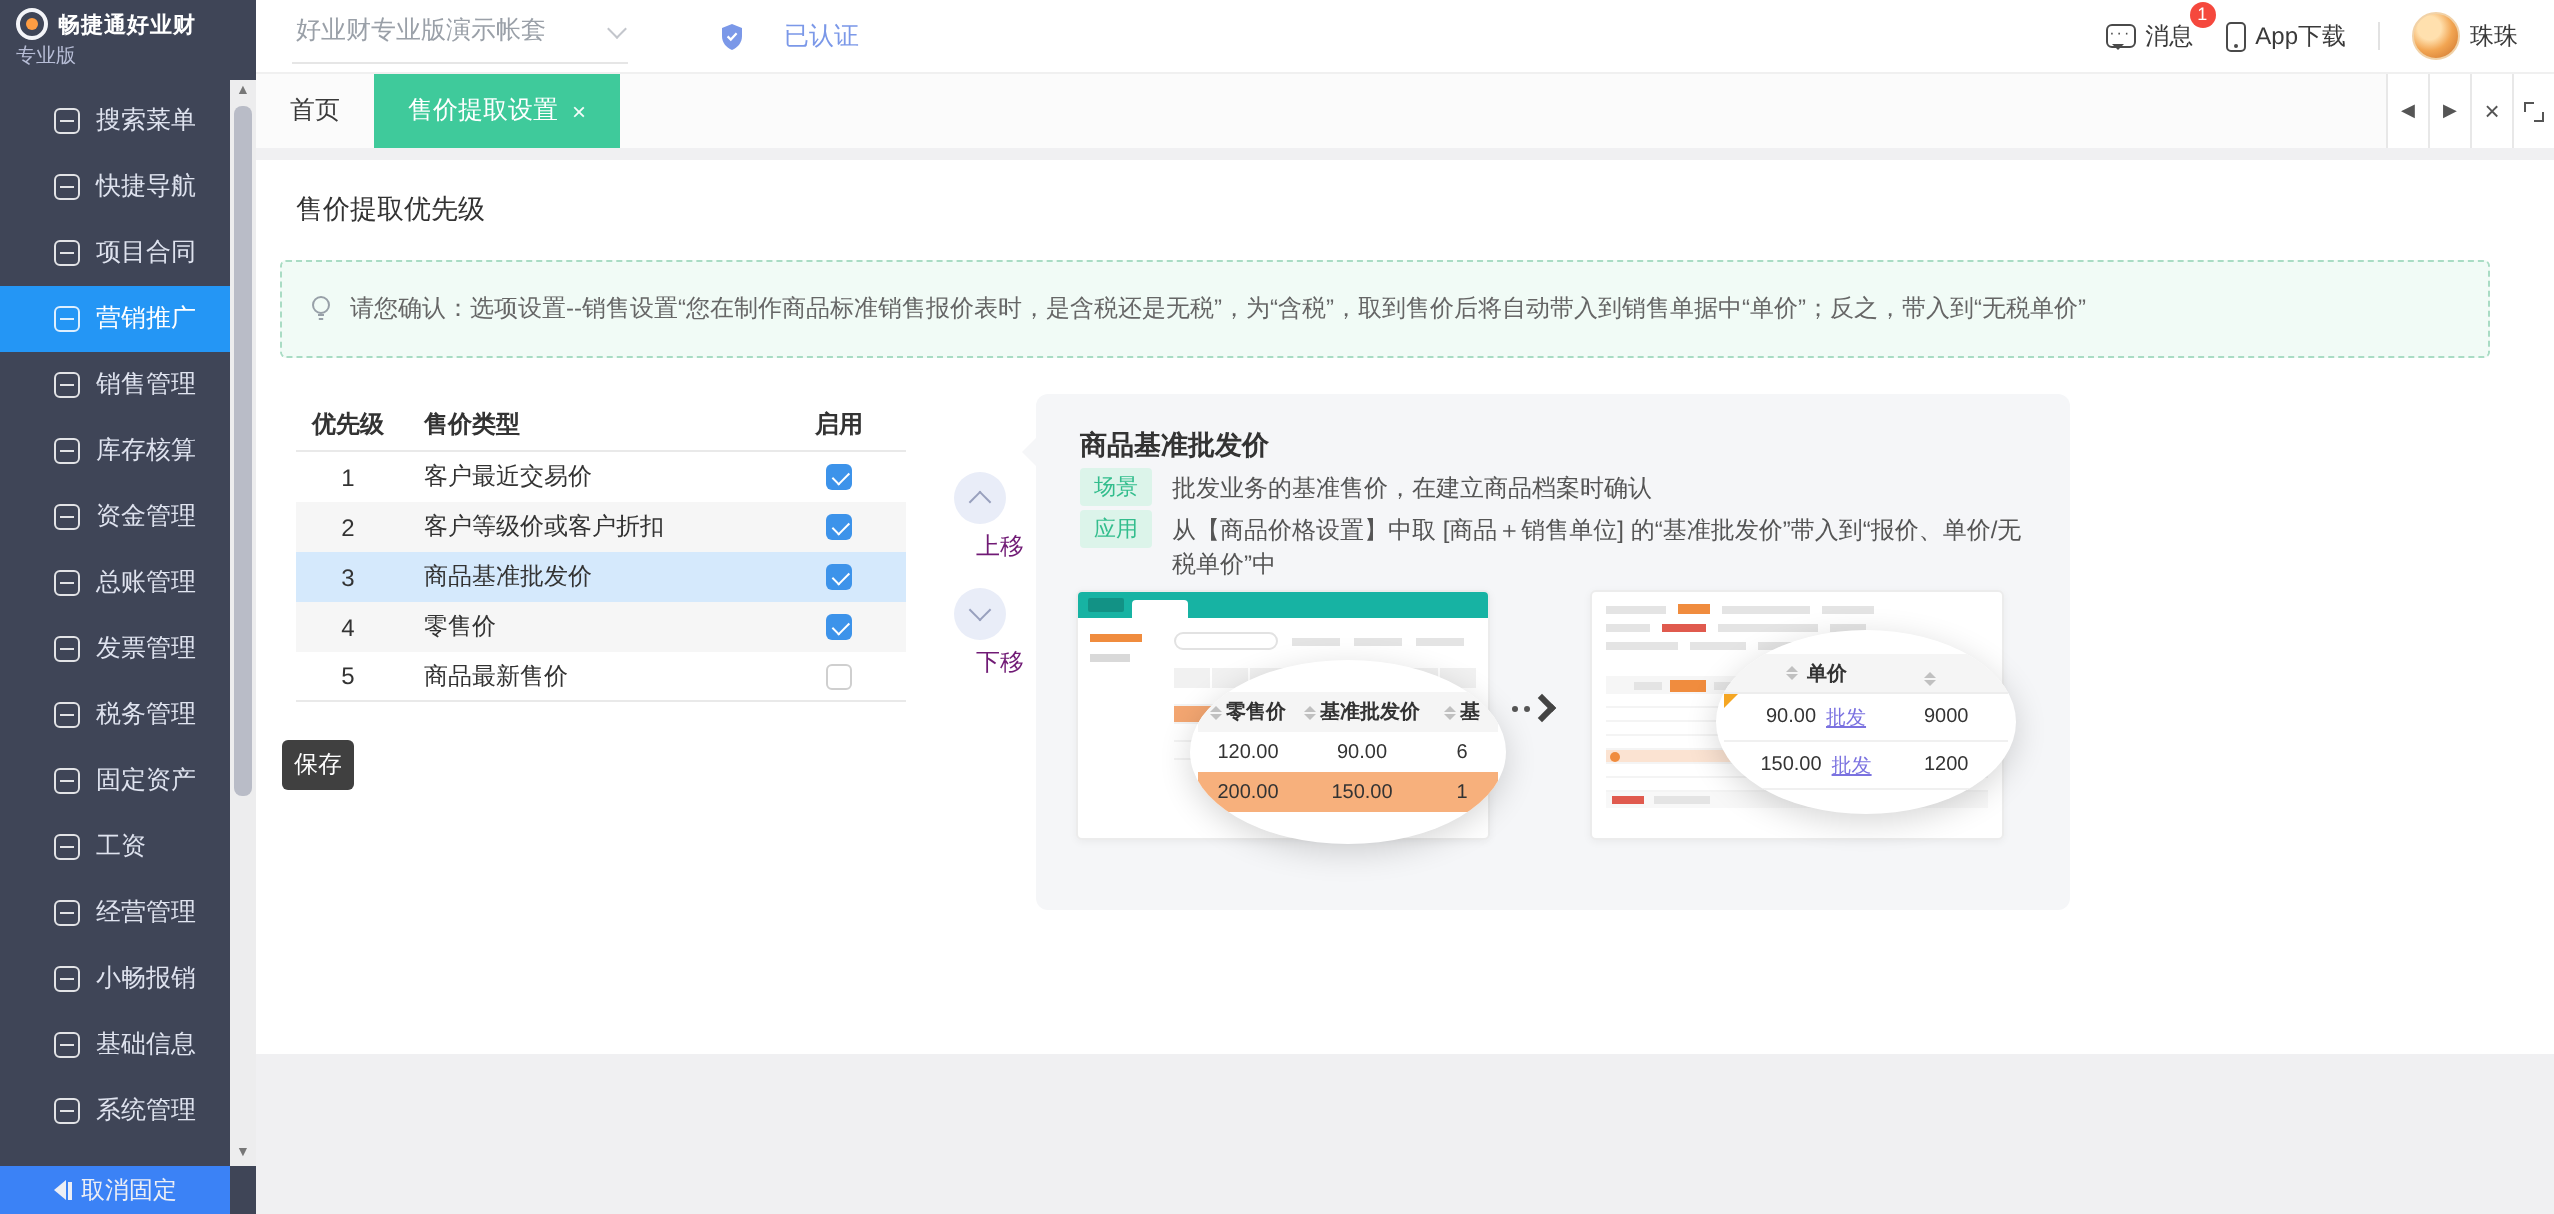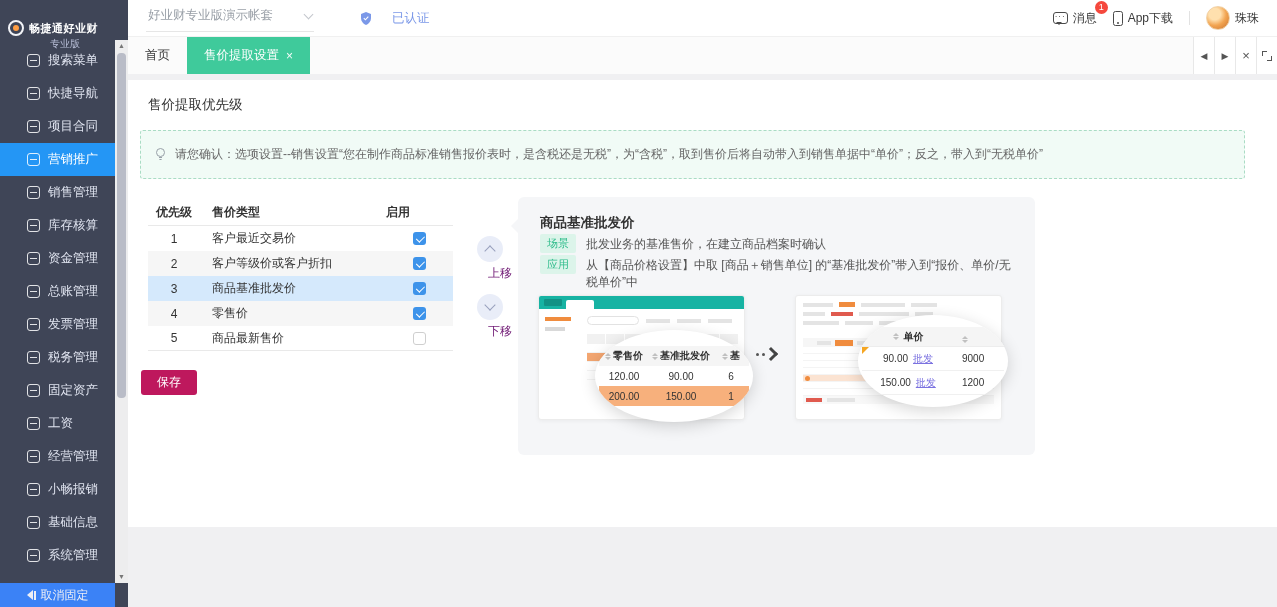--- a/index.html
+++ b/index.html
@@ -1,21 +1,21 @@
 <!DOCTYPE html>
 <html><head>
 <meta charset="utf-8">
 <style>
   * { box-sizing: border-box; margin: 0; padding: 0; }
   html,body { width:1277px; height:607px; overflow:hidden; }
   body { font-family:"Liberation Sans","DejaVu Sans",sans-serif; background:#f0f0f2; position:relative; color:#333; }
 
   
   .sidebar { position:absolute; left:0; top:0; width:128px; height:607px; background:#3f4557; z-index:5; }
-  .side-logo { height:40px; padding:20px 6px 0 8px; position:relative;text-align:center; }
+  .side-logo { height:40px; padding:4px 6px 0 8px; position:relative; }
   .logo-row { display:flex; align-items:center; gap:5px; }
   .logo-circle { width:16px; height:16px; border:2px solid #f3f4f8; border-radius:50%; position:relative; flex:none; }
   .logo-circle::after { content:""; position:absolute; left:3px; top:3px; width:6px; height:6px; border-radius:50%; background:#ff9d43; }
   .brand-name { color:#fff; font-size:11px; font-weight:bold; letter-spacing:.5px; }
   .brand-edition { color:#b7bdd6; font-size:10px; margin-top:1px; }
   .side-menu { position:absolute; left:0; top:44px; width:115px; }
   .side-item { height:33px; display:flex; align-items:center; gap:8px; padding-left:27px; color:#dfe3ef; font-size:12.5px; cursor:pointer; white-space:nowrap; }
   .side-item.active { background:#2496f5; color:#fff; }
   .menu-icon { width:13px; height:13px; border:1px solid rgba(255,255,255,.85); border-radius:3px; position:relative; flex:none; }
   .menu-icon::after { content:""; position:absolute; left:2px; top:5px; width:7px; height:1px; background:rgba(255,255,255,.85); }
@@ -71,34 +71,34 @@
   .pt-head { height:26px; border-bottom:1px solid #e9e9e9; font-weight:bold; color:#333; }
   .pt-row { height:25px; cursor:pointer; }
   .pt-row.stripe { background:#f6f6f6; }
   .pt-row.selected { background:#d5e9fc; }
   .pt-row:last-child { border-bottom:1px solid #e9e9e9; }
   .c-prio { text-align:center; }
   .c-type { padding-left:12px; }
   .c-head-prio { text-align:center; }
   .c-head-type { padding-left:12px; }
   .c-enable { display:flex; justify-content:center; }
-  .c-head-enable { text-align:left; }
+  .c-head-enable { text-align:center; }
   .checkbox { width:13px; height:13px; border-radius:3px; position:relative; cursor:pointer; }
   .checkbox.checked { background:#3d93ea; }
   .checkbox.checked::after { content:""; position:absolute; left:4.5px; top:2px; width:3.5px; height:7px; border-right:1.5px solid #fff; border-bottom:1.5px solid #fff; transform:rotate(45deg); }
   .checkbox.unchecked { background:#fff; border:1px solid #cfcfcf; }
 
   .movers { position:absolute; left:340px; top:156px; width:44px; text-align:right; color:#701a75; font-size:12px; }
   .mover-circle { width:26px; height:26px; border-radius:50%; background:#e9edf8; margin:0 auto 3px auto; position:relative; cursor:pointer; }
   .chev-up, .chev-down { position:absolute; left:9px; width:8px; height:8px; }
   .chev-up { top:11px; border-left:1.5px solid #98a0bd; border-top:1.5px solid #98a0bd; transform:rotate(45deg); }
   .chev-down { top:7px; border-left:1.5px solid #98a0bd; border-bottom:1.5px solid #98a0bd; transform:rotate(-45deg); }
   .mover-group + .mover-group { margin-top:12px; }
 
-  .save-btn { position:absolute; left:13px; top:290px; width:56px; height:25px; background:#be185d; color:#fff; border:none; border-radius:3px; font-size:12px; cursor:pointer; font-family:inherit; }
+  .save-btn { position:absolute; left:13px; top:290px; width:36px; height:25px; background:#404040; color:#fff; border:none; border-radius:3px; font-size:12px; cursor:pointer; font-family:inherit; }
 
   
   .detail { position:absolute; left:390px; top:117px; width:517px; height:258px; background:#f5f6f8; border-radius:6px; }
   .detail::before { content:""; position:absolute; left:-7px; top:22px; border-top:7px solid transparent; border-bottom:7px solid transparent; border-right:7px solid #f5f6f8; }
   .detail-title { padding:17px 0 0 22px; font-size:13.5px; font-weight:bold; color:#333; }
   .detail-row { display:flex; align-items:flex-start; gap:10px; margin:2px 22px 0 22px; font-size:12px; color:#555; }
   .dtag { background:#dcf4ea; color:#33bd8d; padding:2px 7px; border-radius:2px; font-size:11px; flex:none; }
   .dtext { padding-top:2px; }
 
   .shot { position:absolute; width:207px; height:125px; background:#fff; border:1px solid #ececec; border-radius:3px; box-shadow:0 1px 4px rgba(0,0,0,.05); }

